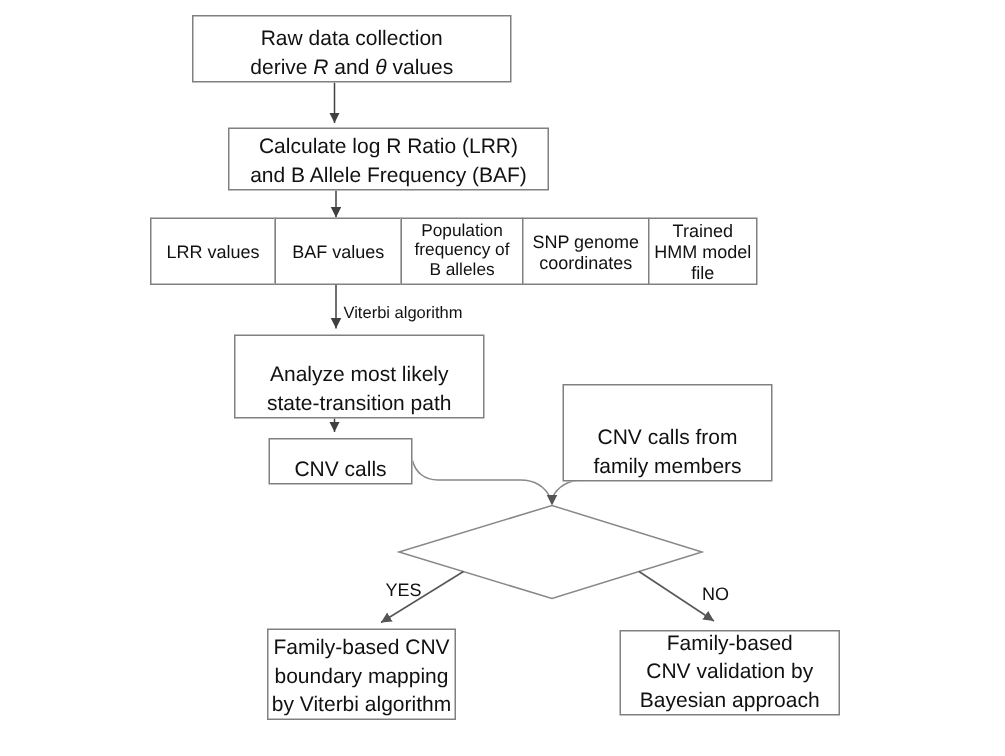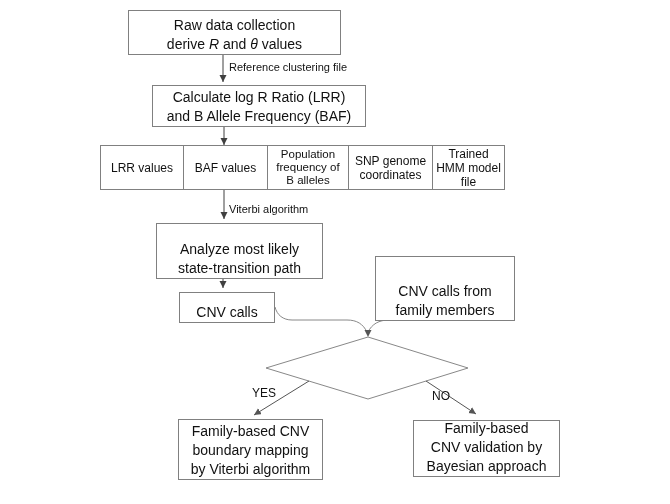--- a/index.html
+++ b/index.html
@@ -49,21 +49,21 @@
   .cell + .cell { margin-left: -1px; }
   .flow-label {
     position: absolute;
     font-size: 11px;
     line-height: 12px;
     white-space: nowrap;
   }
   .branch-label {
     position: absolute;
     font-size: 12px;
-    text-align: left;
+    text-align: center;
   }
   .decision-text {
     position: absolute;
     left: 288px;
     top: 342px;
     width: 160px;
     text-align: center;
     font-size: 13px;
     line-height: 15px;
   }
@@ -98,21 +98,20 @@
 
     <line x1="309" y1="381" x2="254" y2="415" stroke="#555555" stroke-width="1" marker-end="url(#arrowGray)"></line>
     <line x1="426" y1="381" x2="476" y2="414" stroke="#555555" stroke-width="1" marker-end="url(#arrowGray)"></line>
   </svg>
 
   <div class="box" style="left:128px; top:10px; width:213px; height:45px;">
     <div>Raw data collection</div>
     <div><span>derive </span><span class="var">R</span><span> and </span><span class="var">θ</span><span> values</span></div>
   </div>
 
-  <div class="flow-label" style="left:229px; top:61px;">Reference clustering file</div>
 
   <div class="box" style="left:128px; top:85px; width:214px; height:42px;margin-left:24px;">
     <div>Calculate log R Ratio (LRR)</div>
     <div>and B Allele Frequency (BAF)</div>
   </div>
 
   <div class="row" style="left:100px; top:145px; height:45px;">
     <div class="cell" style="width:84px; height:45px;">LRR values</div>
     <div class="cell" style="width:85px; height:45px;">BAF values</div>
     <div class="cell" style="width:82px; height:45px; font-size:11.5px; line-height:13px;">Population frequency of B alleles</div>
@@ -129,23 +128,23 @@
 
   <div class="box" style="left:179px; top:292px; width:96px; height:31px;">CNV calls</div>
 
   <div class="box" style="left:375px; top:256px; width:140px; height:65px;">
     <div>CNV calls from</div>
     <div>family members</div>
   </div>
 
 
   <div class="branch-label" style="left:252px; top:386px; width:34px;">YES</div>
-  <div class="branch-label" style="left:432px; top:389px; width:30px;">NO</div>
+  <div class="branch-label" style="left:462px; top:389px; width:30px;">NO</div>
 
-  <div class="box" style="left:178px; top:419px; width:145px; height:61px;">
+  <div class="box" style="left:178px; top:419px; width:126px; height:61px;">
     <div>Family-based CNV</div>
     <div>boundary mapping</div>
     <div>by Viterbi algorithm</div>
   </div>
 
   <div class="box" style="left:413px; top:420px; width:147px; height:57px;">
     <div>Family-based</div>
     <div>CNV validation by</div>
     <div>Bayesian approach</div>
   </div>

